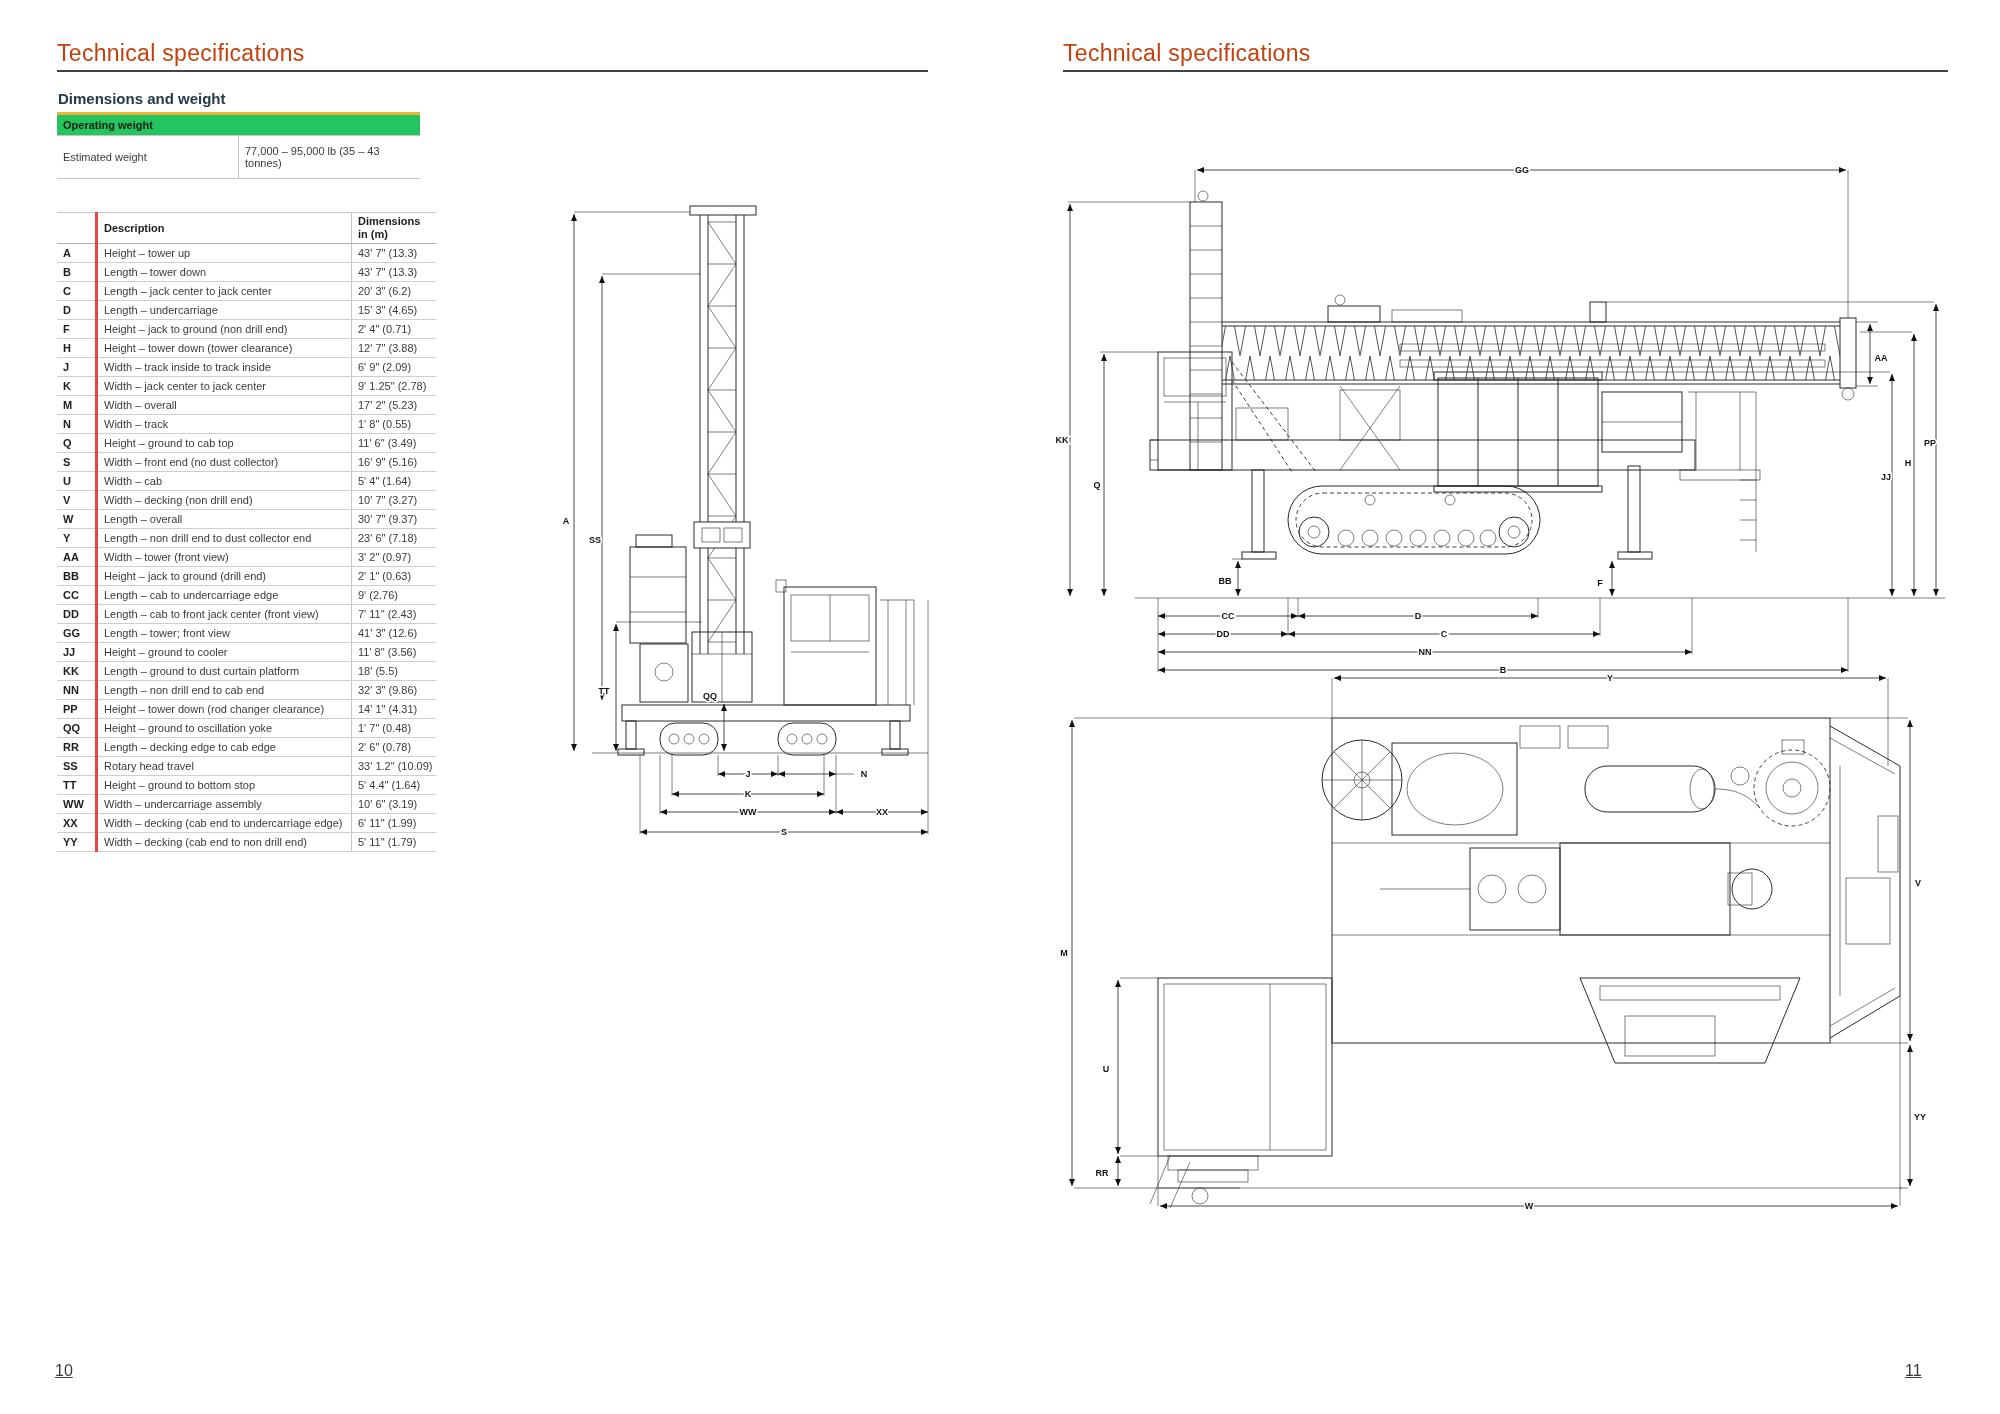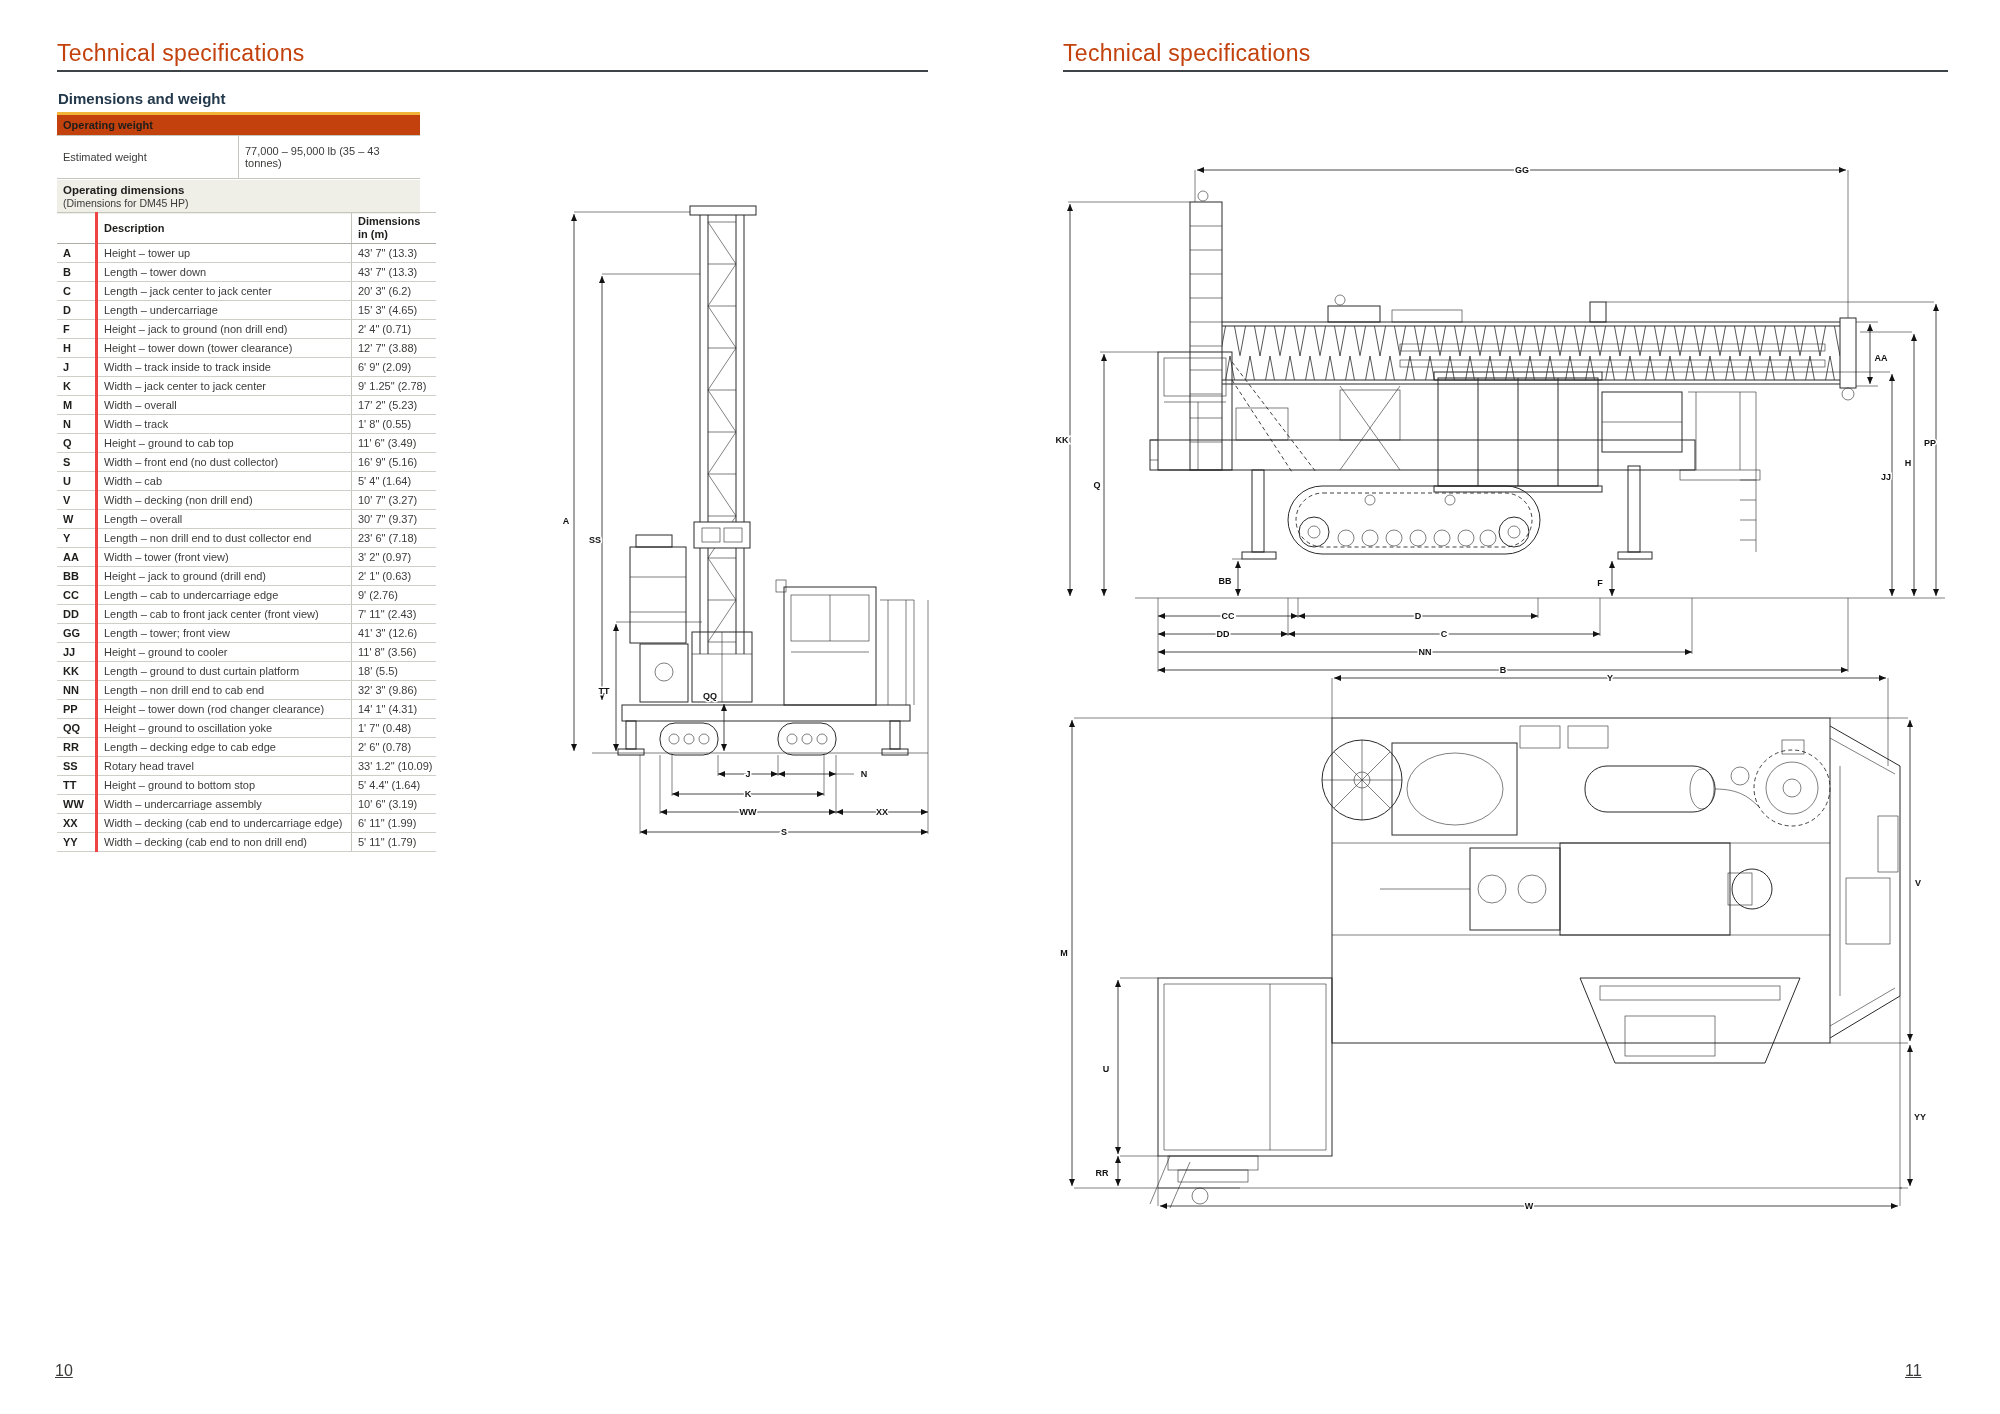--- a/index.html
+++ b/index.html
@@ -9,21 +9,21 @@
   .hdr-left{left:57px;top:40px;}
   .hdr-right{left:1063px;top:40px;}
   .rule{position:absolute;height:2px;background:#3e4347;}
   .rule-left{left:57px;top:70px;width:871px;}
   .rule-right{left:1063px;top:70px;width:885px;}
   .section-title{position:absolute;left:58px;top:90px;font-size:15px;font-weight:bold;color:#24394b;margin:0;}
 
   
   .ow-table{position:absolute;left:57px;top:112px;width:363px;border-collapse:collapse;table-layout:fixed;
             border-top:3px solid #f2b438;font-size:11px;}
-  .ow-table th{background:#c2410c;text-align:left;font-weight:bold;color:#1d1d1b;padding:4px 6px;height:11px;}
+  .ow-table th{background:#22c55e;text-align:left;font-weight:bold;color:#1d1d1b;padding:4px 6px;height:11px;}
   .ow-table td{background:#fff;border-top:1px solid #c6c6c0;border-bottom:1px solid #c6c6c0;
                color:#3b3b3a;padding:9px 6px;height:11px;}
   .ow-table td.ow-label{width:152px;border-right:1px solid #c6c6c0;}
 
   
   .od-head{position:absolute;left:57px;top:180px;width:351px;background:#efeee7;padding:4px 6px 5px 6px;}
   .od-title{font-size:11.5px;font-weight:bold;color:#1d1d1b;}
   .od-sub{font-size:10.5px;color:#3b3b3a;margin-top:1px;}
 
   
@@ -72,24 +72,20 @@
     </thead>
     <tbody>
 
         <tr>
           <td class="ow-label">Estimated weight</td>
           <td class="ow-value">77,000 – 95,000 lb (35 – 43 tonnes)</td>
         </tr>
       </tbody>
   </table>
 
-  <div class="od-head">
-    <div class="od-title">Operating dimensions</div>
-    <div class="od-sub">(Dimensions for DM45 HP)</div>
-  </div>
 
   <table class="od-table">
     <thead>
       <tr>
         <th class="c-code"></th>
         <th class="c-desc">Description</th>
         <th class="c-dim">
           <span>Dimensions</span><br>
           <span>in (m)</span>
         </th>

